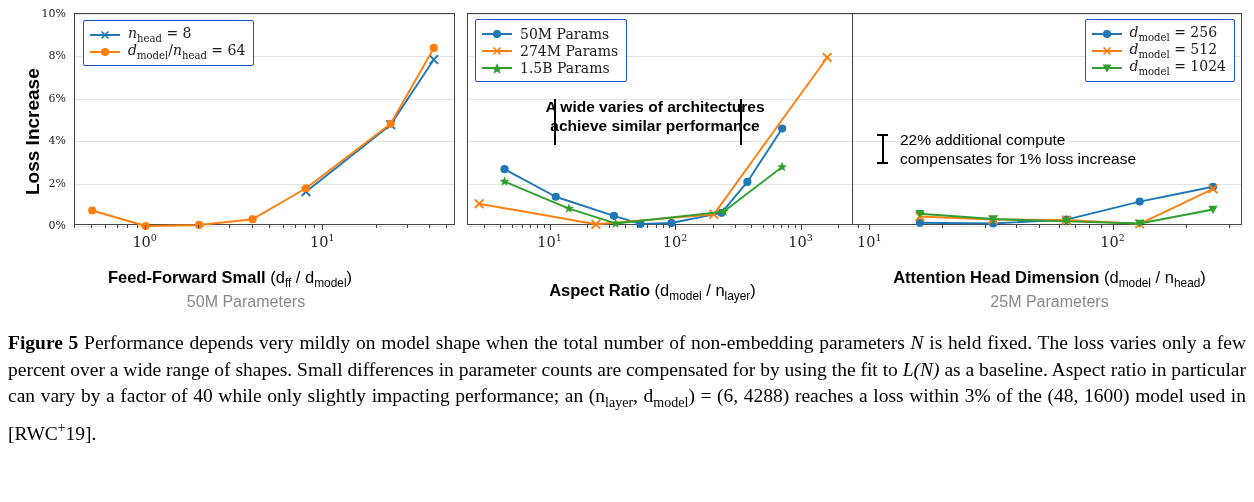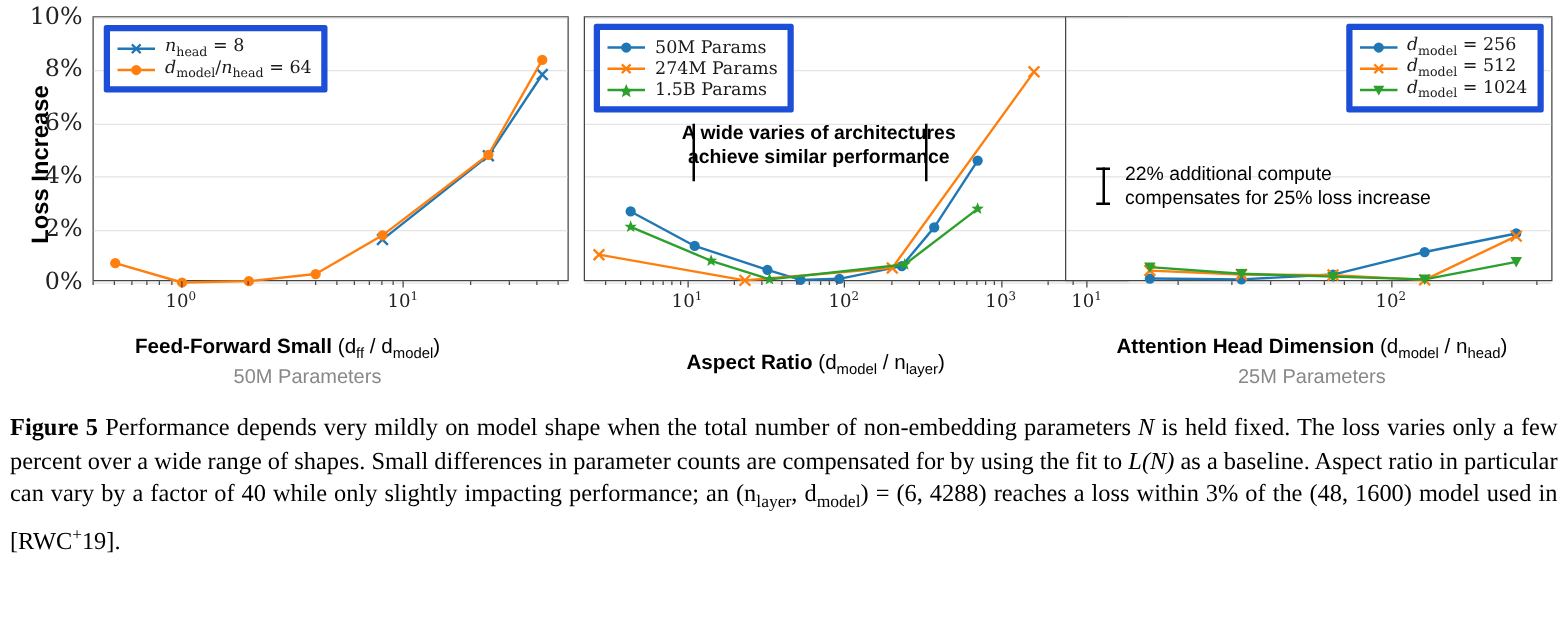--- a/index.html
+++ b/index.html
@@ -7,38 +7,38 @@
   #root{position:relative;width:1254px;height:502px;overflow:hidden;background:#fff;}
 
   .figure-area{position:absolute;left:0;top:0;width:1254px;height:326px;}
 
   .panel{position:absolute;top:0;height:326px;}
   .plot-frame{position:absolute;border:1.6px solid #444;background:#fff;box-sizing:border-box;}
 
   .gridline{position:absolute;left:0;right:0;height:1px;background:#e4e4e4;}
 
   .ytick-label{position:absolute;right:0;transform:translateY(-50%);
-     font-family:"DejaVu Serif","Liberation Serif",serif;font-size:19px;color:#222;text-align:right;white-space:nowrap;}
+     font-family:"DejaVu Serif","Liberation Serif",serif;font-size:11px;color:#222;text-align:right;white-space:nowrap;}
 
   .xtick-label{position:absolute;transform:translateX(-50%);
      font-family:"DejaVu Serif","Liberation Serif",serif;font-size:14.5px;color:#222;white-space:nowrap;}
   .xtick-label sup{font-size:9.5px;vertical-align:super;}
 
   .tickmark{position:absolute;width:1px;background:#444;}
 
   .axis-title{position:absolute;left:0;width:100%;text-align:center;
      font-family:"Liberation Sans",sans-serif;font-size:16.5px;font-weight:bold;color:#000;white-space:nowrap;}
   .axis-title .light{font-weight:normal;}
   .axis-sub{position:absolute;left:0;width:100%;text-align:center;
      font-family:"Liberation Sans",sans-serif;font-size:16px;color:#888;white-space:nowrap;}
 
   .ylabel{position:absolute;font-family:"Liberation Sans",sans-serif;font-weight:bold;font-size:19px;
      transform-origin:0 0;transform:rotate(-90deg);white-space:nowrap;color:#000;}
 
-  .legend{position:absolute;border:5px solid #1d4ed8;background:rgba(255,255,255,0.96);
+  .legend{position:absolute;border:1px solid #1d4ed8;background:rgba(255,255,255,0.96);
      border-radius:2px;padding:5px 8px 5px 6px;}
   .legend-row{display:flex;align-items:center;height:17px;white-space:nowrap;}
   .legend-sample{position:relative;width:30px;height:12px;margin-right:8px;flex:none;}
   .legend-sample .lsline{position:absolute;left:0;right:0;top:5.5px;height:1.8px;}
   .legend-text{font-size:14px;color:#1a1a1a;}
   .legend.serif .legend-text{font-family:"DejaVu Serif","Liberation Serif",serif;}
   .legend.mathy .legend-text{font-family:"DejaVu Serif","Liberation Serif",serif;}
 
   .mvar{font-style:italic;}
   .sub{font-size:.72em;vertical-align:sub;font-style:normal;}
@@ -291,21 +291,21 @@
             <path d="M282.1174198347869 205.65599999999998 L291.31741983478696 205.65599999999998 L286.71741983478694 214.05599999999998 Z" fill="#2ca02c"></path>
             <path d="M355.3991314713389 191.664 L364.5991314713389 191.664 L359.9991314713389 200.064 Z" fill="#2ca02c"></path>
           </svg>
 
         <div class="errbar" style="left:29px;top:120px;height:30px;"></div>
         <div class="errcap" style="left:24px;top:120px;"></div>
         <div class="errcap" style="left:24px;top:148px;"></div>
 
         <div class="annot-plain" style="left:47px;top:116px;">
           <div>22% additional compute</div>
-          <div>compensates for 25% loss increase</div>
+          <div>compensates for 1% loss increase</div>
         </div>
 
         <div class="legend mathy" style="right:6px;top:5px;">
           <div class="legend-row">
             <span class="legend-sample">
               <span class="lsline" style="background:#1f77b4"></span>
               <svg width="30" height="12" style="position:absolute;left:0;top:0">
                 <circle cx="15" cy="6" r="4.1" fill="#1f77b4"></circle>
               </svg>
             </span>

